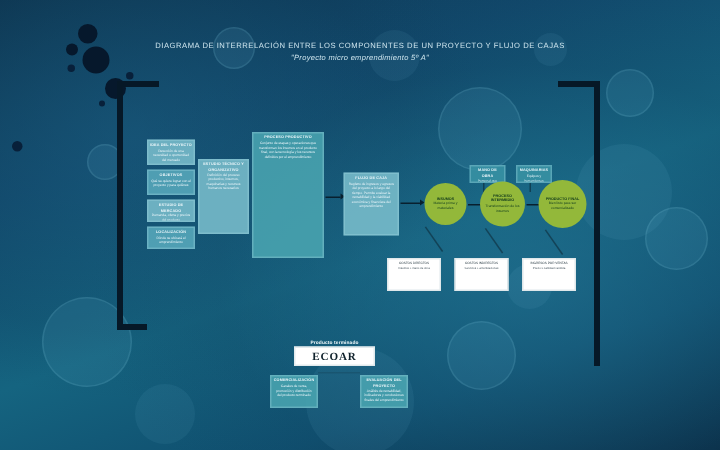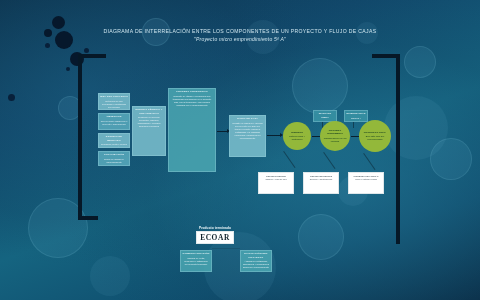--- a/index.html
+++ b/index.html
@@ -37,21 +37,21 @@
     display:flex;flex-direction:column;align-items:center;justify-content:center;
     box-sizing:border-box;padding:2px;}
   .circ .chead{color:#123a1c;font-size:2.5px;font-weight:bold;line-height:3.1px;text-align:center;}
   .circ .cbody{color:#16401f;font-size:2.3px;line-height:3px;text-align:center;margin-top:1.4px;}
   
   .wbox{position:absolute;background:#ffffff;border:1px solid #dfe7ea;box-sizing:border-box;
     display:flex;flex-direction:column;align-items:center;justify-content:flex-start;padding:1.5px;}
   .wbox .whead{color:#2a3b44;font-size:2.1px;line-height:2.6px;text-align:center;}
   .wbox .wsub{color:#46555e;font-size:1.9px;line-height:2.4px;text-align:center;margin-top:1px;}
   
-  #logo-wrap{position:absolute;left:196px;top:226px;width:38px;}
+  #logo-wrap{position:absolute;left:196px;top:226px;width:54px;}
   #logo-head{color:#f2fbfd;font-size:3.2px;font-weight:bold;text-align:center;line-height:4.4px;
     letter-spacing:0.1px;}
   #logo-card{margin-top:1px;background:#ffffff;border:1px solid #e2eaed;height:11px;
     display:flex;align-items:center;justify-content:center;}
   #logo-text{color:#10222c;font-size:7.4px;font-weight:bold;letter-spacing:0.6px;
     font-family:"Liberation Serif",serif;}
   
   .arrow{position:absolute;height:1px;background:#08202f;}
   .arrow:after{content:"";position:absolute;right:-2.6px;top:-1.8px;
     border-left:3px solid #08202f;border-top:2.3px solid transparent;border-bottom:2.3px solid transparent;}

